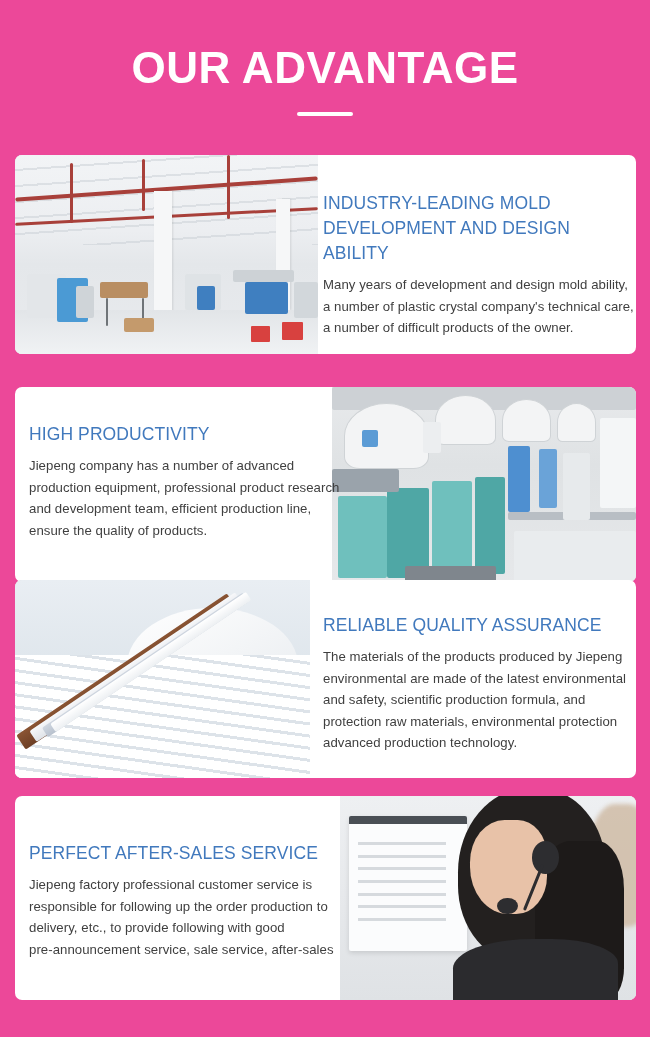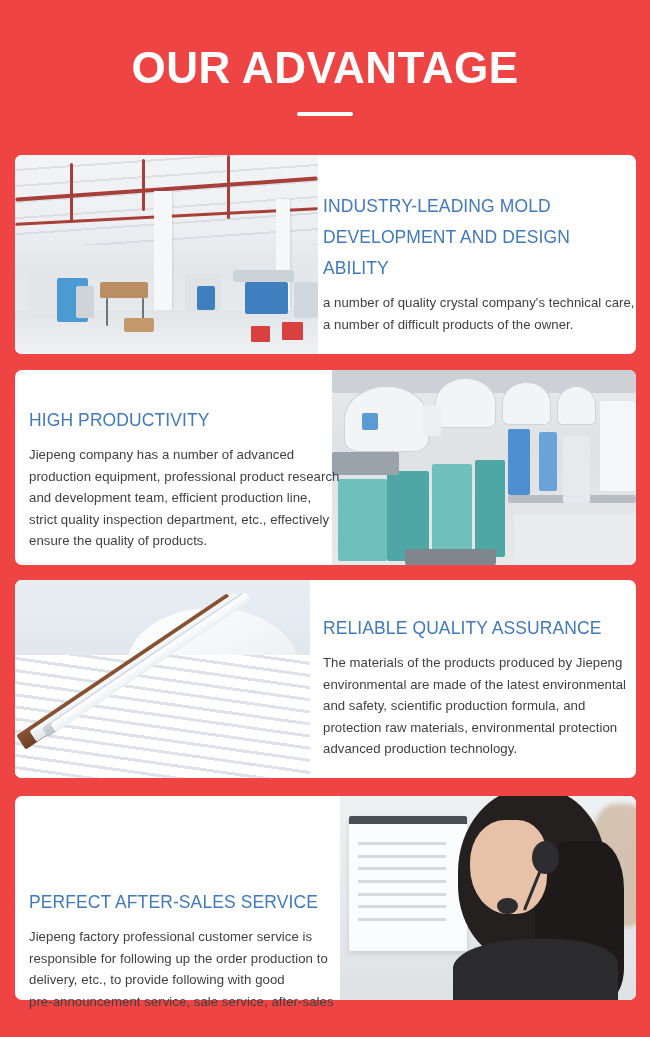--- a/index.html
+++ b/index.html
@@ -2,21 +2,21 @@
 <html><head>
 <meta charset="utf-8">
 <style>
   * { margin:0; padding:0; box-sizing:border-box; }
   html, body {
     width:650px; height:1037px;
     background:#2e69c6;
     font-family:"Liberation Sans", sans-serif;
     overflow:hidden;
   }
-  .page { position:relative; width:650px; height:1037px; background:#ef4444; }
+  .page { position:relative; width:650px; height:1037px; background:#ec4899; }
 
   
   .page-title {
     position:absolute; left:0; top:42px; width:650px;
     text-align:center;
     font-size:44px; font-weight:700; letter-spacing:0.5px;
     color:#ffffff; line-height:52px;
     white-space:nowrap;
   }
   .title-rule {
@@ -34,56 +34,56 @@
   .card-photo {
     position:absolute;
     overflow:hidden;
     background:#d9dde2;
   }
   .card-body { position:absolute; }
   .card-heading {
     color:#4179bd;
     font-size:17.5px;
     font-weight:400;
-    line-height:31px;
+    line-height:25px;
     letter-spacing:0.1px;
   }
   .card-text {
     color:#3f3f3f;
     font-size:13.2px;
     font-weight:400;
     line-height:21.5px;
     letter-spacing:0.05px;
     margin-top:8px;
   }
   .card-text span { display:block; white-space:nowrap; }
 
   
   #card1 { left:15px; top:155px; width:621px; height:199px; }
   #card1 .card-photo { left:0px; top:0px; width:303px; height:199px;
      border-radius:7px 0 0 7px; }
   #card1 .card-body { left:308px; top:36px; width:305px; }
 
   
-  #card2 { left:15px; top:370px; width:565px; height:195px; }
+  #card2 { left:15px; top:387px; width:565px; height:195px; }
   #card2 .card-photo { left:317px; top:0px; width:304px; height:195px;
      border-radius:0 7px 7px 0; }
   #card2 .card-body { left:14px; top:35px; width:300px; }
 
   
   #card3 { left:15px; top:580px; width:621px; height:198px; }
   #card3 .card-photo { left:0px; top:0px; width:295px; height:198px;
      border-radius:7px 0 0 7px; }
   #card3 .card-body { left:308px; top:33px; width:308px; }
 
   
   #card4 { left:15px; top:796px; width:621px; height:204px; }
   #card4 .card-photo { left:325px; top:0px; width:296px; height:204px;
      border-radius:0 7px 7px 0; }
-  #card4 .card-body { left:14px; top:45px; width:300px;margin-top:46px; }
+  #card4 .card-body { left:14px; top:45px; width:300px; }
 
   
   
   .ph-factory {
     position:absolute; inset:0;
     background:
       linear-gradient(to bottom, #f2f4f6 0%, #eceef1 38%, #e4e7ea 55%, #e9ebee 100%);
   }
   .ph-factory .ceil {
     position:absolute; left:0; top:0; width:100%; height:45%;
@@ -221,21 +221,22 @@
         <div class="mach" style="left:88%;top:84%;width:7%;height:9%;background:#d8413f;border-radius:1px;"></div>
         <div class="mach" style="left:78%;top:86%;width:6%;height:8%;background:#d8413f;border-radius:1px;"></div>
       </div>
     </div>
     <div class="card-body">
       <div class="card-heading">
         <span>INDUSTRY-LEADING MOLD</span>
         <span>DEVELOPMENT AND DESIGN ABILITY</span>
       </div>
       <div class="card-text">
-        <span>a number of quality crystal company's technical care,</span>
+        <span>Many years of development and design mold ability,</span>
+        <span>a number of plastic crystal company's technical care,</span>
         <span>a number of difficult products of the owner.</span>
       </div>
     </div>
   </div>
 
   <div class="card" id="card2">
     <div class="card-photo">
       <div class="ph-machines">
         <div class="grey" style="left:0;top:0;width:100%;height:12%;background:#cdd1d5;"></div>
         <div class="hopper" style="left:4%;top:8%;width:28%;height:34%;border-radius:50% 50% 18% 18%;"></div>
@@ -260,21 +261,20 @@
       </div>
     </div>
     <div class="card-body">
       <div class="card-heading">
         <span>HIGH PRODUCTIVITY</span>
       </div>
       <div class="card-text">
         <span>Jiepeng company has a number of advanced</span>
         <span>production equipment, professional product research</span>
         <span>and development team, efficient production line,</span>
-        <span>strict quality inspection department, etc., effectively</span>
         <span>ensure the quality of products.</span>
       </div>
     </div>
   </div>
 
   <div class="card" id="card3">
     <div class="card-photo">
       <div class="ph-profile">
         <div class="curve"></div>
         <div class="steps"></div>

